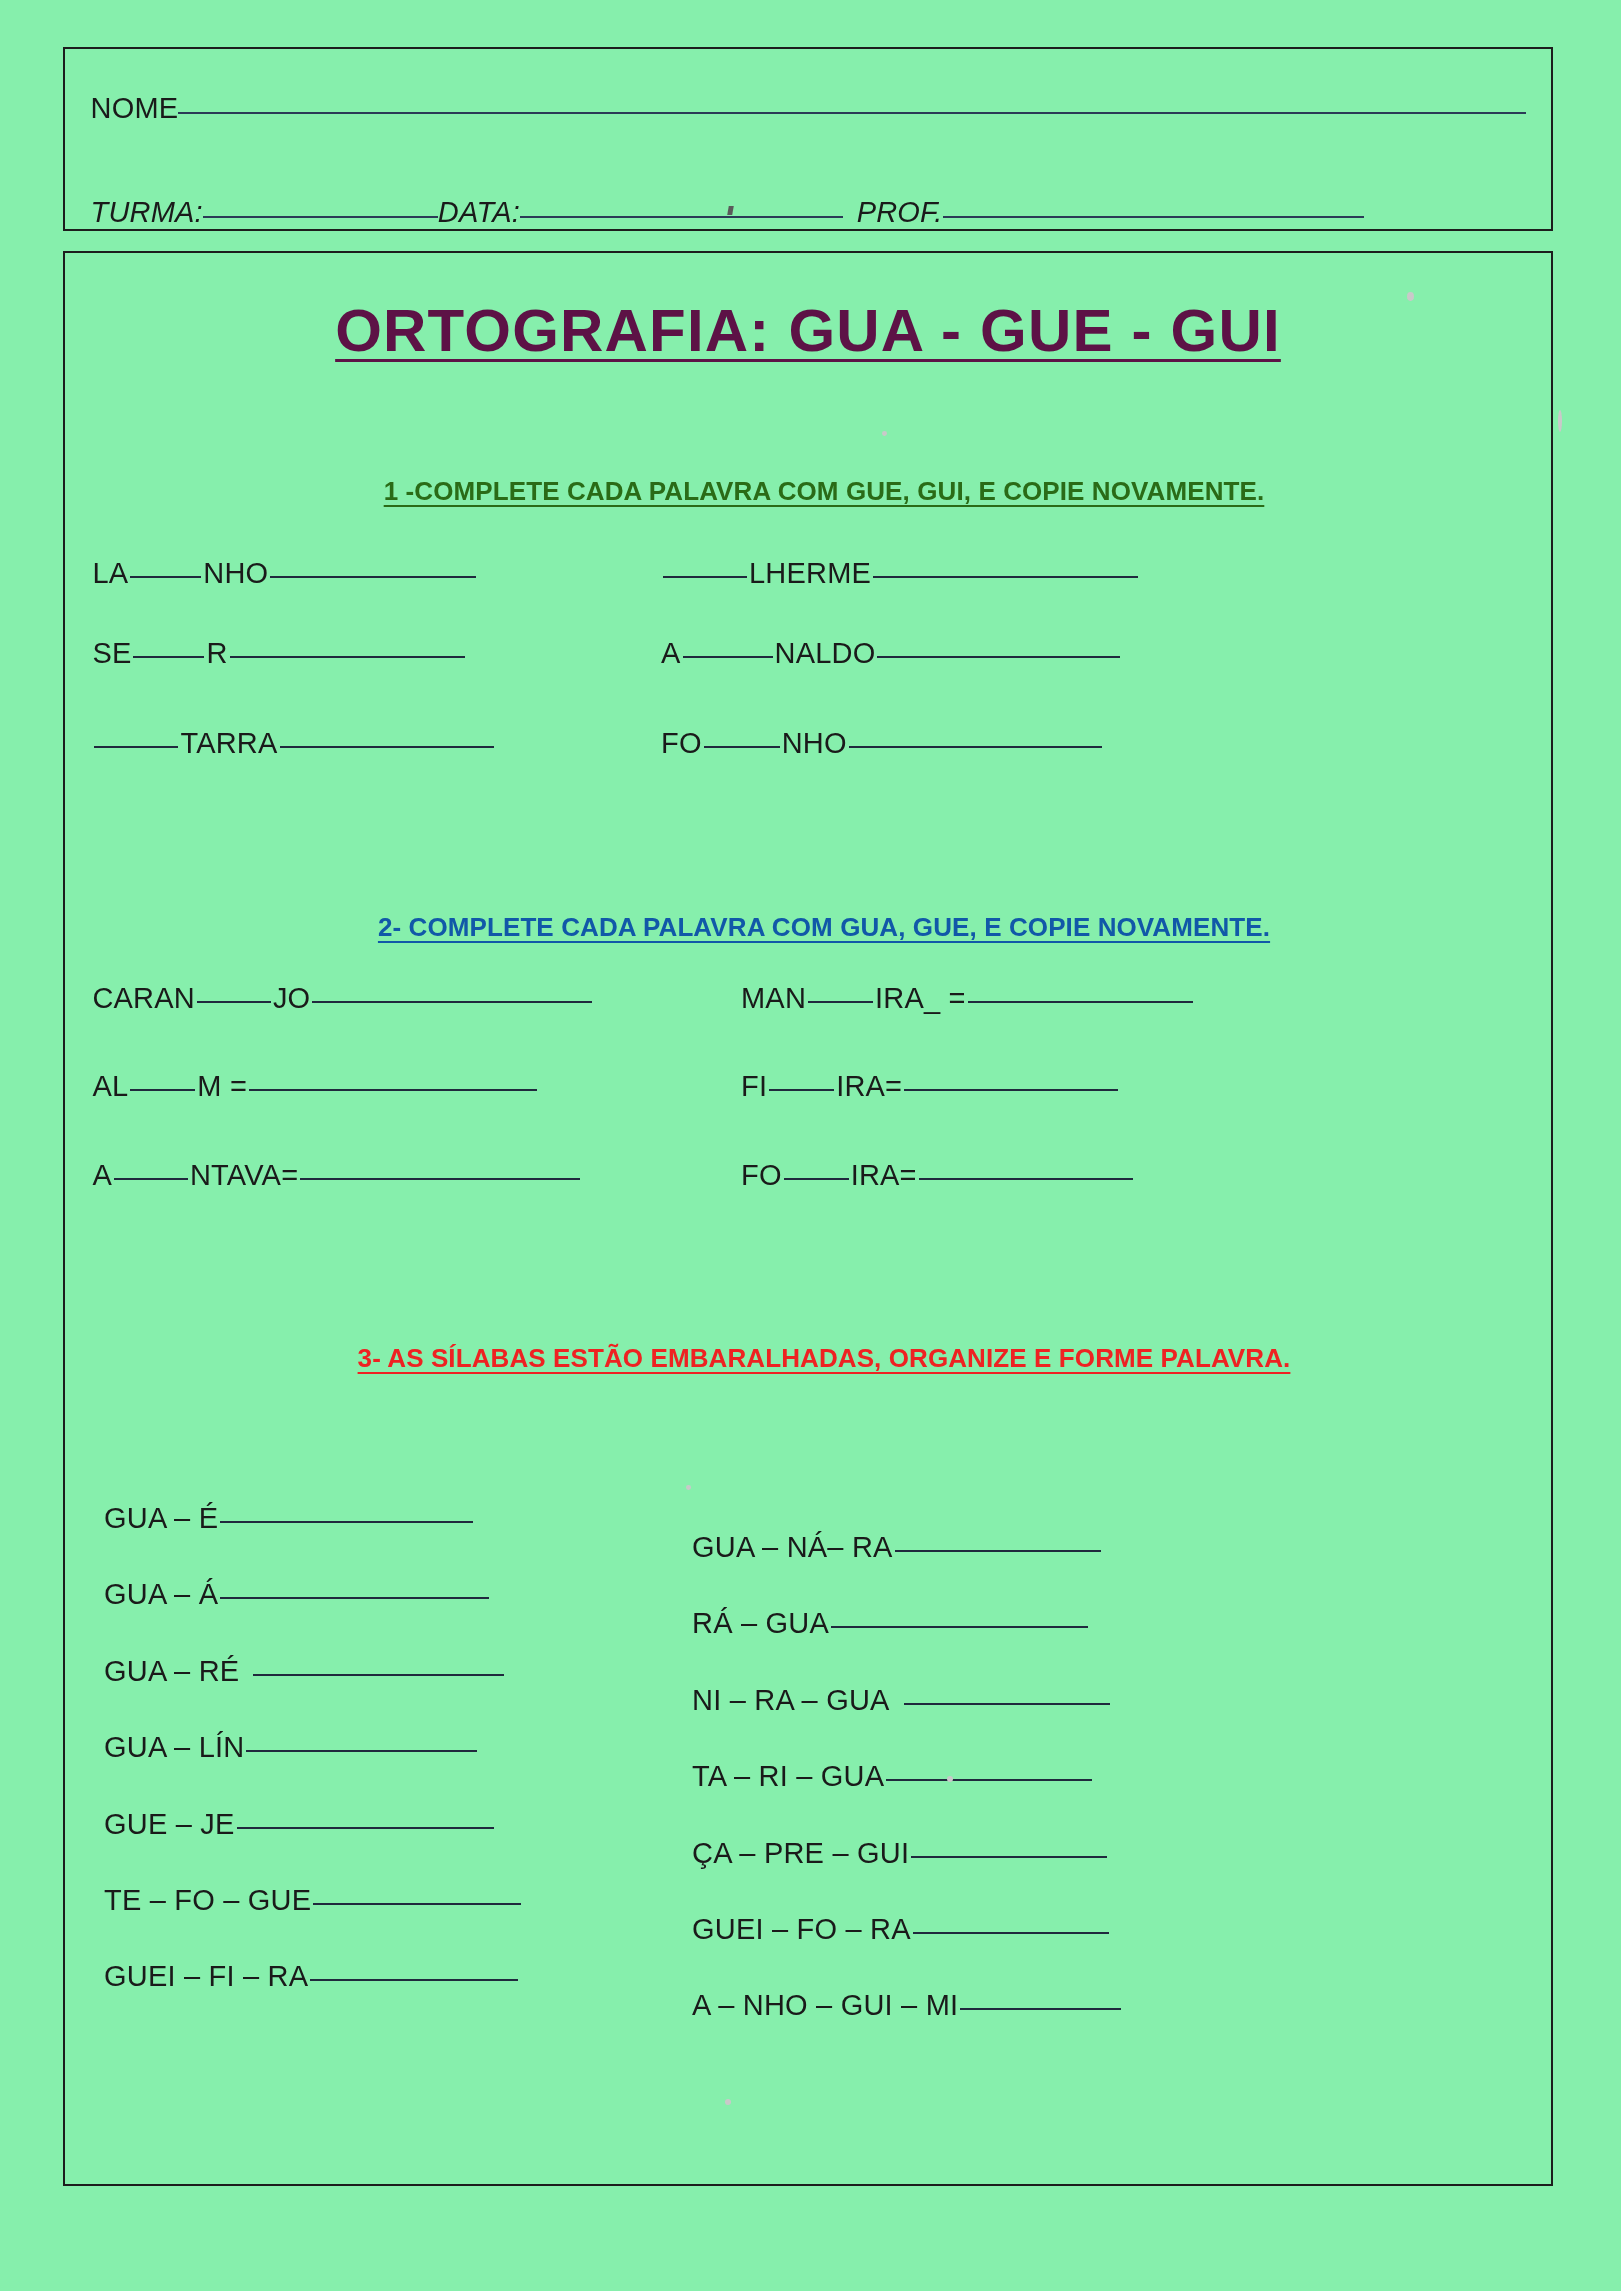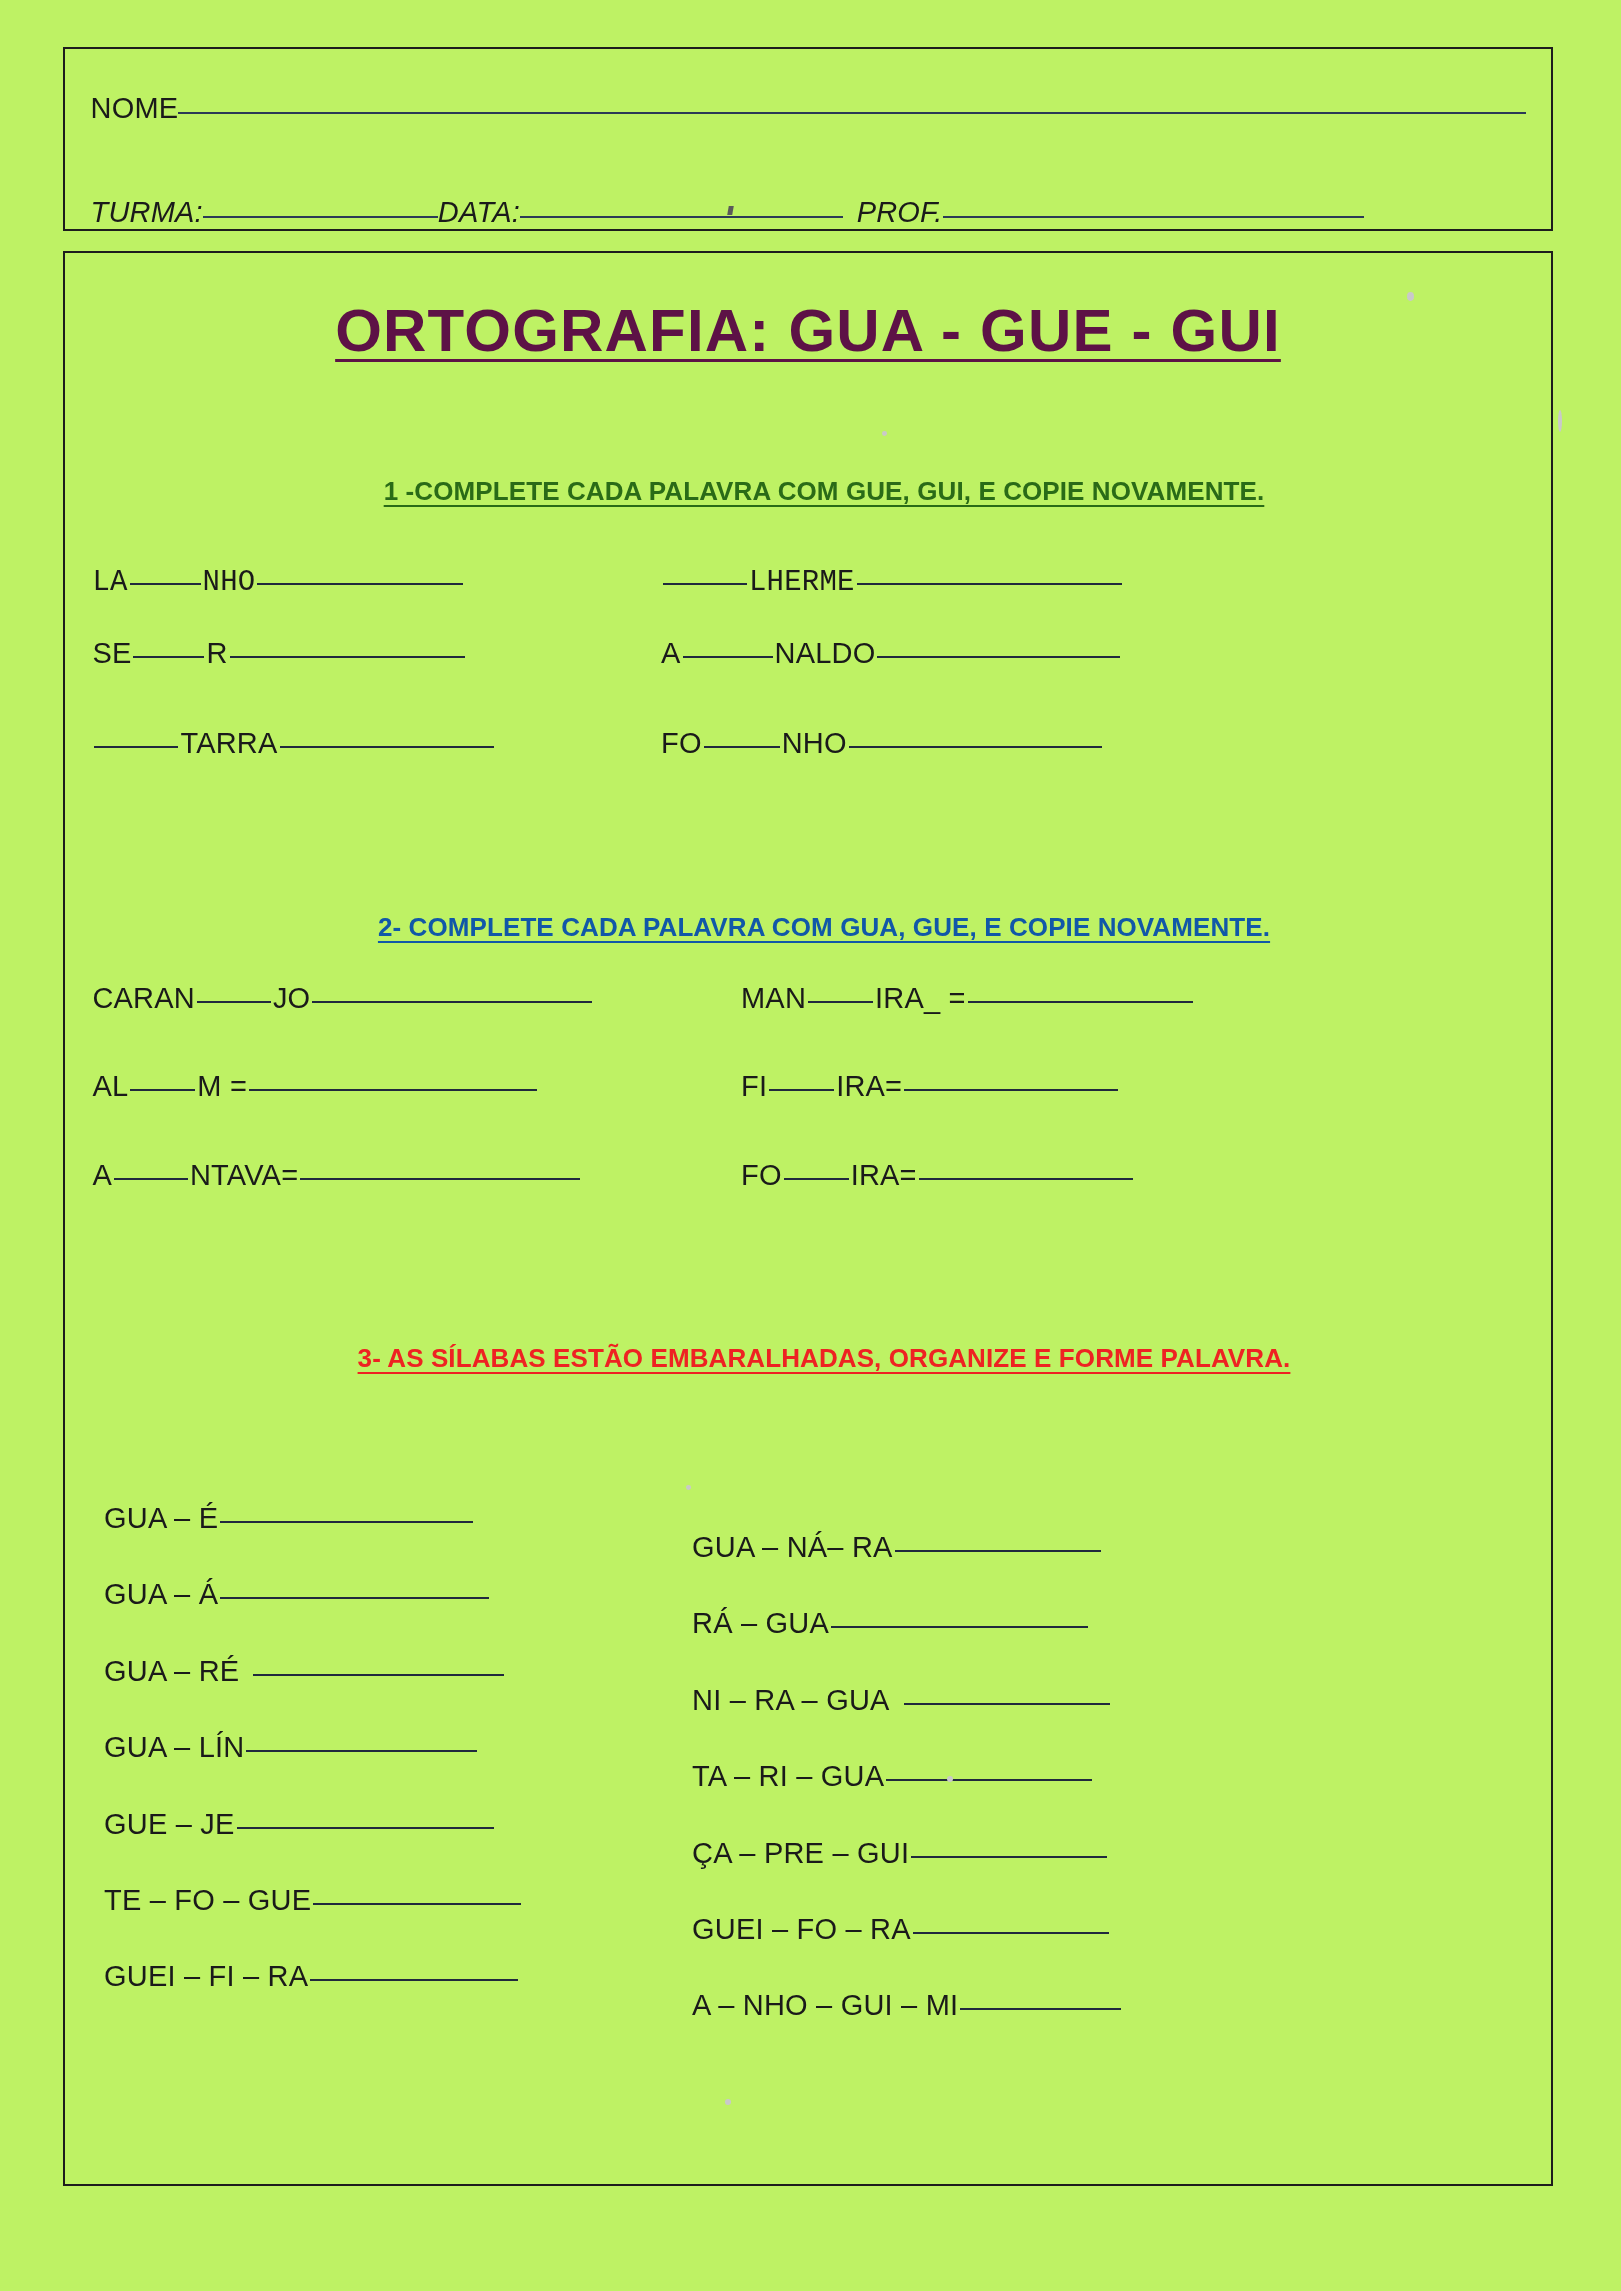--- a/index.html
+++ b/index.html
@@ -14,21 +14,21 @@
     color: #1a1a1a;
     position: relative;
     overflow: hidden;
   }
 
   .page {
     position: absolute;
     left: 0; top: 0;
     width: 1621px;
     height: 2292px;
-    background: #bef264;
+    background: #86efac;
   }
 
   
   .header-box {
     position: absolute;
     left: 63px;
     top: 47px;
     width: 1490px;
     height: 184px;
     border: 2px solid #1d1d1d;
@@ -123,21 +123,21 @@
   .ex-row .blank {
     display: inline-block;
     border-bottom: 2.5px solid #20293d;
     height: 1px;
     position: relative;
     top: -4.9px;
     margin: 0 2px;
   }
   .e1-l { left: 27.4px; }
   .e1-r { left: 596px; }
-  .e1-y1 { top: 313px; font-family: Liberation Mono, monospace; }
+  .e1-y1 { top: 304px; }
   .e1-y2 { top: 384px; }
   .e1-y3 { top: 474px; }
 
   
   .e2-l { left: 27.4px; justify-content: space-between; }
   .e2-r { left: 676px; }
   .e2-y1 { top: 729px; }
   .e2-y2 { top: 817px; }
   .e2-y3 { top: 906px; }
 

